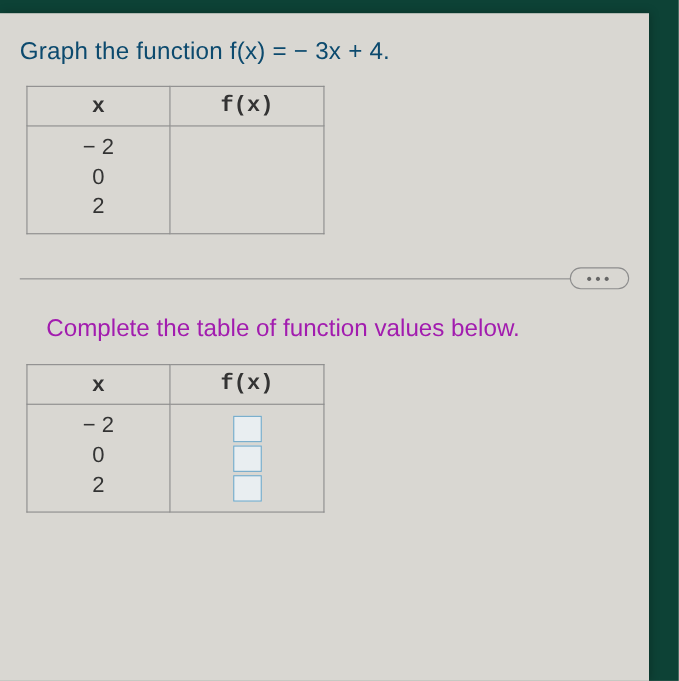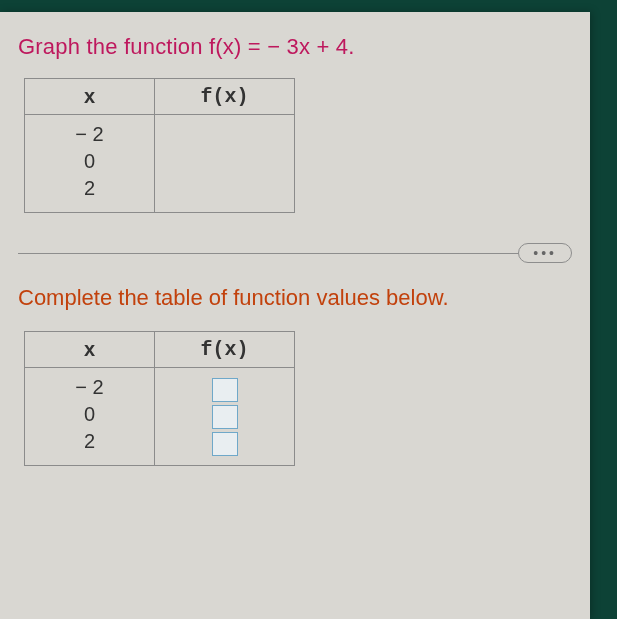--- a/index.html
+++ b/index.html
@@ -17,21 +17,21 @@
       top: 12px;
       width: 590px;
       height: 607px;
       background: #d9d7d2;
       padding: 22px 18px 18px 18px;
       color: #3a3a3a;
       box-shadow: 2px 0 8px rgba(0,0,0,0.25);
     }
     .prompt {
       font-size: 22px;
-      color: #be185d;
+      color: #0c4a6e;
       margin-bottom: 18px;
       letter-spacing: 0.2px;
     }
     .fn-table {
       border-collapse: collapse;
       margin-left: 6px;
       margin-bottom: 30px;
     }
     .fn-table th, .fn-table td {
       border: 1px solid #8b8b8b;
@@ -68,22 +68,23 @@
       padding: 2px 14px;
       font-size: 14px;
       color: #666;
       background: #d9d7d2;
       letter-spacing: 3px;
       line-height: 1;
       margin-left: -4px;
     }
     .instruction {
       font-size: 22px;
-      color: #c2410c;
+      color: #a21caf;
       margin-bottom: 20px;
+      margin-left: 24px;
     }
     .answer-box {
       display: inline-block;
       width: 26px;
       height: 24px;
       border: 1px solid #6fa8c9;
       background: #e9eef1;
       vertical-align: middle;
     }
     .fx-stack { padding: 6px 0 10px 0; }

